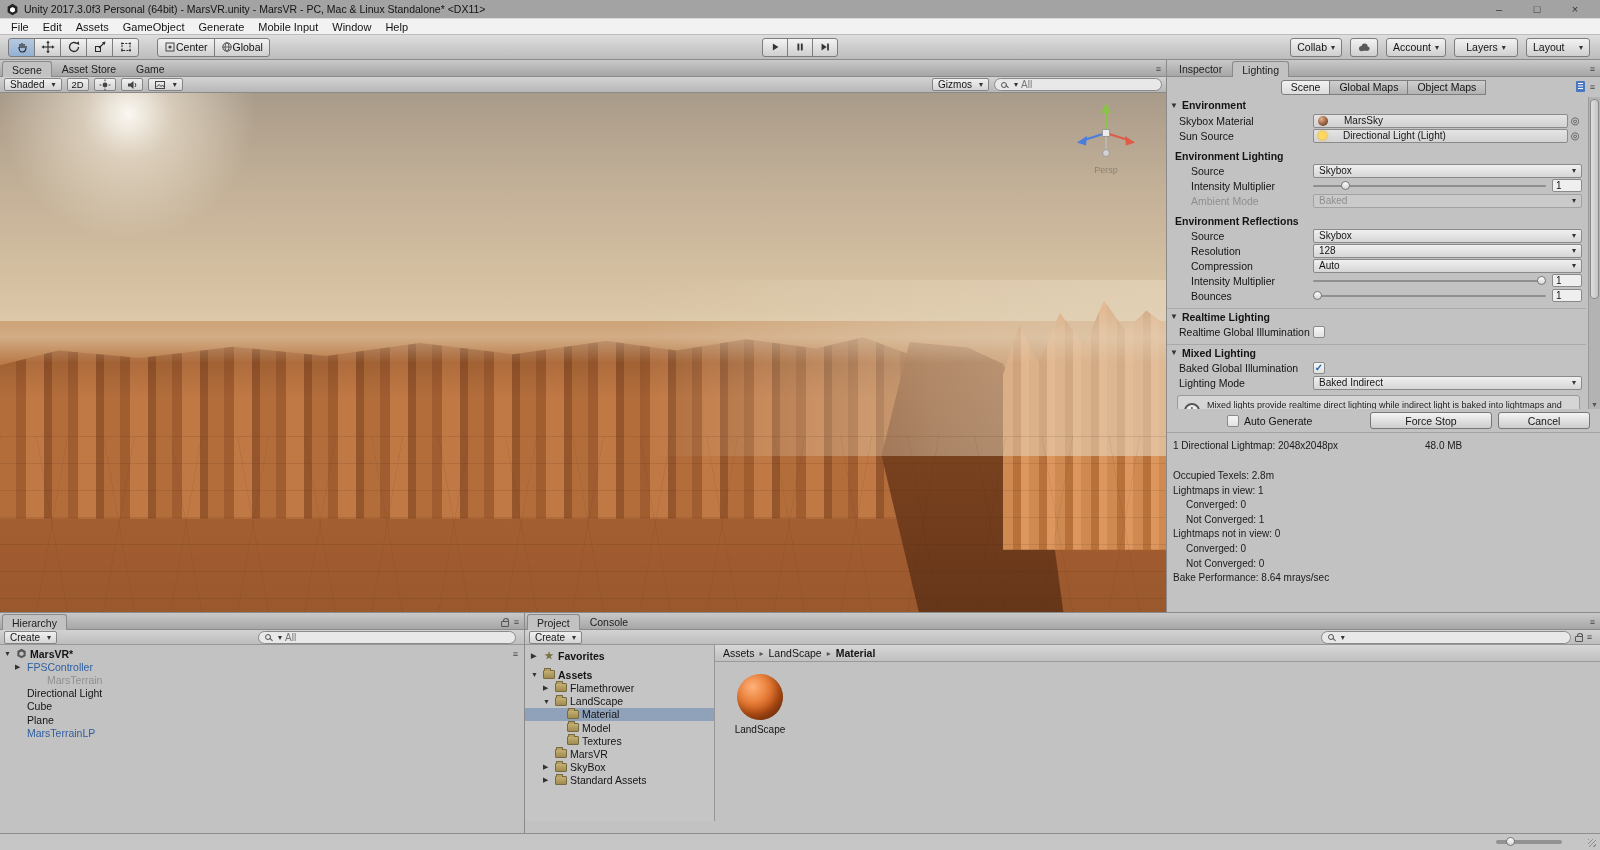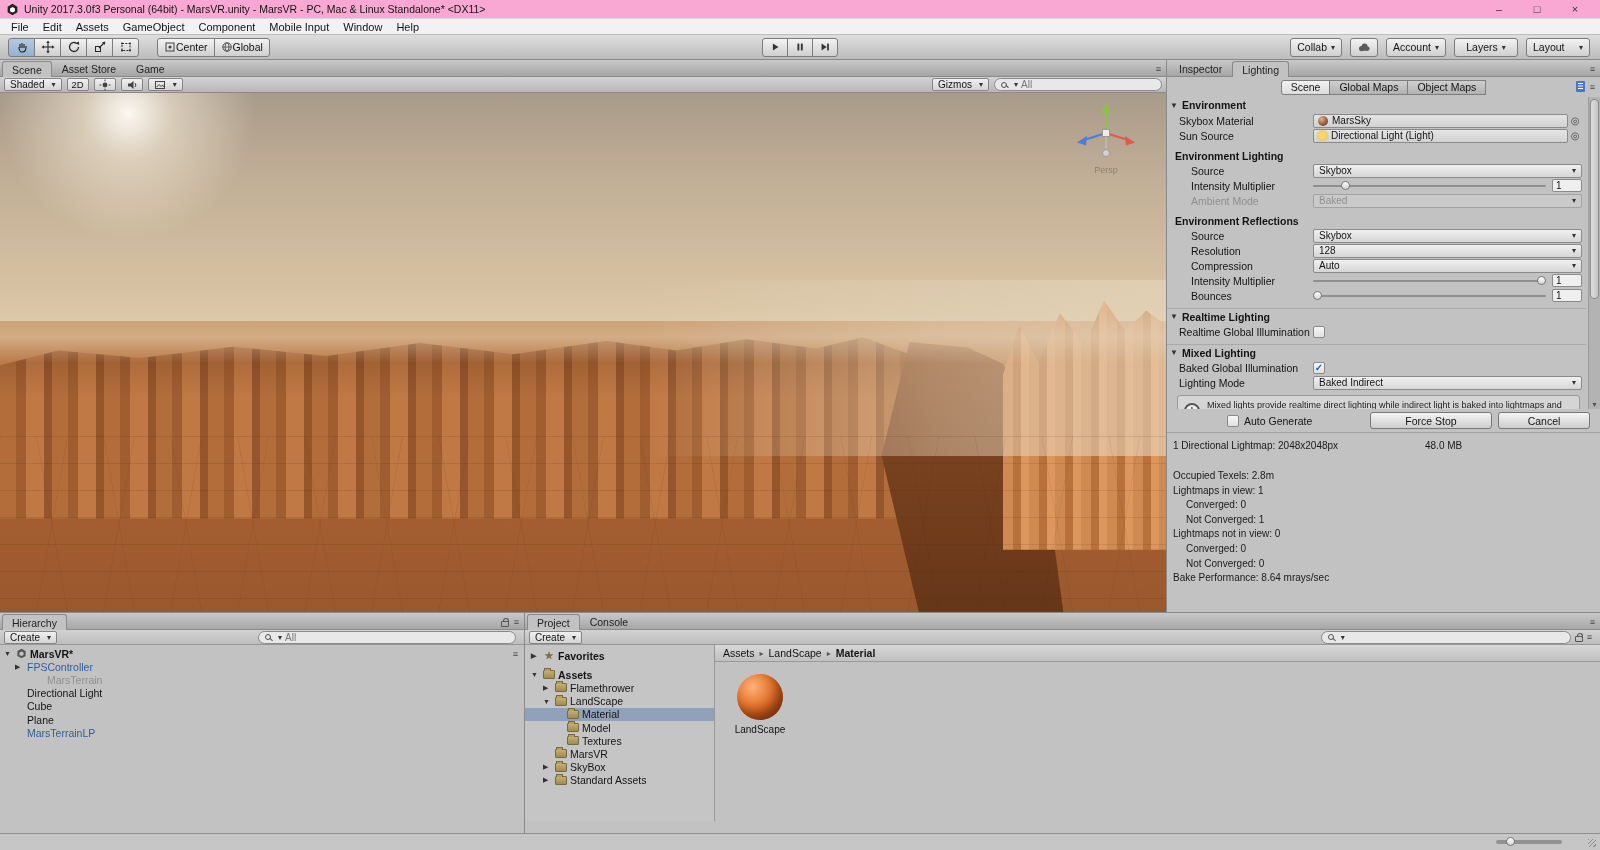--- a/index.html
+++ b/index.html
@@ -1,20 +1,20 @@
 <!DOCTYPE html>
 <html><head>
 <meta charset="utf-8">
 <style>
   * { margin:0; padding:0; box-sizing:border-box; }
   body { font-family:"Liberation Sans", sans-serif; background:#3a3a3a; }
   .window { position:relative; width:1600px; height:850px; background:#c2c2c2; overflow:hidden; font-size:11px; color:#141414; }
 
   
-  .titlebar { height:19px; background:#f9a8d4; display:flex; align-items:center; padding:0 6px; font-size:10.5px; border-bottom:1px solid #d9d9d9; }
+  .titlebar { height:19px; background:#a3a3a3; display:flex; align-items:center; padding:0 6px; font-size:10.5px; border-bottom:1px solid #d9d9d9; }
   .titlebar .logo { width:13px; height:13px; margin-right:5px; }
   .win-btns { margin-left:auto; display:flex; }
   .win-btn { width:38px; text-align:center; color:#333; cursor:default; font-size:11px; }
   .menubar { height:16px; background:#f2f2f2; display:flex; align-items:center; padding:0 4px; border-bottom:1px solid #bdbdbd; }
   .menu-item { padding:0 7px; }
   .toolbar { height:25px; background:linear-gradient(#dedede,#bcbcbc); border-bottom:1px solid #8a8a8a; display:flex; align-items:center; position:relative; }
   .tbtn { height:19px; border:1px solid #7c7c7c; background:linear-gradient(#f3f3f3,#cfcfcf); display:flex; align-items:center; justify-content:center; font-size:10.5px; padding:0 6px; margin-left:-1px; }
   .grp { display:flex; }
   .grp .tbtn:first-child { border-radius:3px 0 0 3px; margin-left:0; }
   .grp .tbtn:last-child { border-radius:0 3px 3px 0; }
@@ -95,21 +95,21 @@
   .light-scroll { position:relative; height:312px; overflow:hidden; padding-right:14px; }
   .lhead { display:flex; align-items:center; height:16px; font-weight:bold; font-size:10.5px; padding-left:3px; gap:4px; }
   .lhead.sep { border-top:1px solid #a9a9a9; margin-top:5px; }
   .lsub { font-weight:bold; font-size:10.5px; padding-left:8px; height:15px; display:flex; align-items:center; margin-top:5px; }
   .fold { font-size:8px; color:#333; }
   .lrow { display:flex; align-items:center; height:15px; padding-left:12px; padding-right:4px; }
   .lrow .lbl { width:134px; flex:none; font-size:10.5px; white-space:nowrap; overflow:hidden; }
   .lrow.ind { padding-left:24px; }
   .lrow.ind .lbl { width:122px; }
   .lbl.dis { color:#8f8f8f; }
-  .objfield { flex:1; height:14px; border:1px solid #8a8a8a; border-radius:2px; background:linear-gradient(#e4e4e4,#d2d2d2); display:flex; align-items:center; gap:4px; padding:0 4px; font-size:10px; overflow:hidden; }
+  .objfield { flex:1; height:14px; border:1px solid #8a8a8a; border-radius:2px; background:linear-gradient(#e4e4e4,#d2d2d2); display:flex; align-items:center; gap:16px; padding:0 4px; font-size:10px; overflow:hidden; }
   .picker { width:14px; text-align:center; font-size:10px; color:#444; flex:none; }
   .drop { flex:1; height:14px; border:1px solid #8a8a8a; border-radius:2px; background:linear-gradient(#f0f0f0,#d6d6d6); display:flex; align-items:center; padding:0 5px; font-size:10px; }
   .drop .caret { margin-left:auto; }
   .drop.disabled { background:#cacaca; color:#8f8f8f; border-color:#a2a2a2; }
   .slider { flex:1; height:14px; position:relative; margin-right:6px; }
   .slider .track { position:absolute; left:0; right:0; top:6px; height:2px; background:#8f8f8f; border-radius:1px; }
   .slider .thumb { position:absolute; top:2px; width:9px; height:9px; border-radius:50%; background:linear-gradient(#fdfdfd,#d6d6d6); border:1px solid #777; }
   .numf { width:30px; height:13px; border:1px solid #8a8a8a; border-radius:2px; background:#efefef; font-size:10px; display:flex; align-items:center; padding-left:3px; flex:none; }
   .chk { width:12px; height:12px; border:1px solid #8a8a8a; border-radius:2px; background:linear-gradient(#f6f6f6,#e2e2e2); display:flex; align-items:center; justify-content:center; font-size:10px; line-height:10px; color:#1f5fae; font-weight:bold; flex:none; }
   .sphere-mini { width:10px; height:10px; border-radius:50%; background:radial-gradient(circle at 35% 30%, #e0b292 0, #9a6040 55%, #46281a 100%); flex:none; }
@@ -190,21 +190,21 @@
       <span class="win-btn">□</span>
       <span class="win-btn">×</span>
     </div>
   </div>
 
   <div class="menubar">
     <span class="menu-item">File</span>
     <span class="menu-item">Edit</span>
     <span class="menu-item">Assets</span>
     <span class="menu-item">GameObject</span>
-    <span class="menu-item">Component</span>
+    <span class="menu-item">Generate</span>
     <span class="menu-item">Mobile Input</span>
     <span class="menu-item">Window</span>
     <span class="menu-item">Help</span>
   </div>
 
   <div class="toolbar">
     <div class="grp tool-group">
       <div class="tbtn tool-btn active">
         <svg class="icon-14" viewBox="0 0 14 14">
             <g stroke="#2a2a2a" stroke-width="1.2" fill="none">

